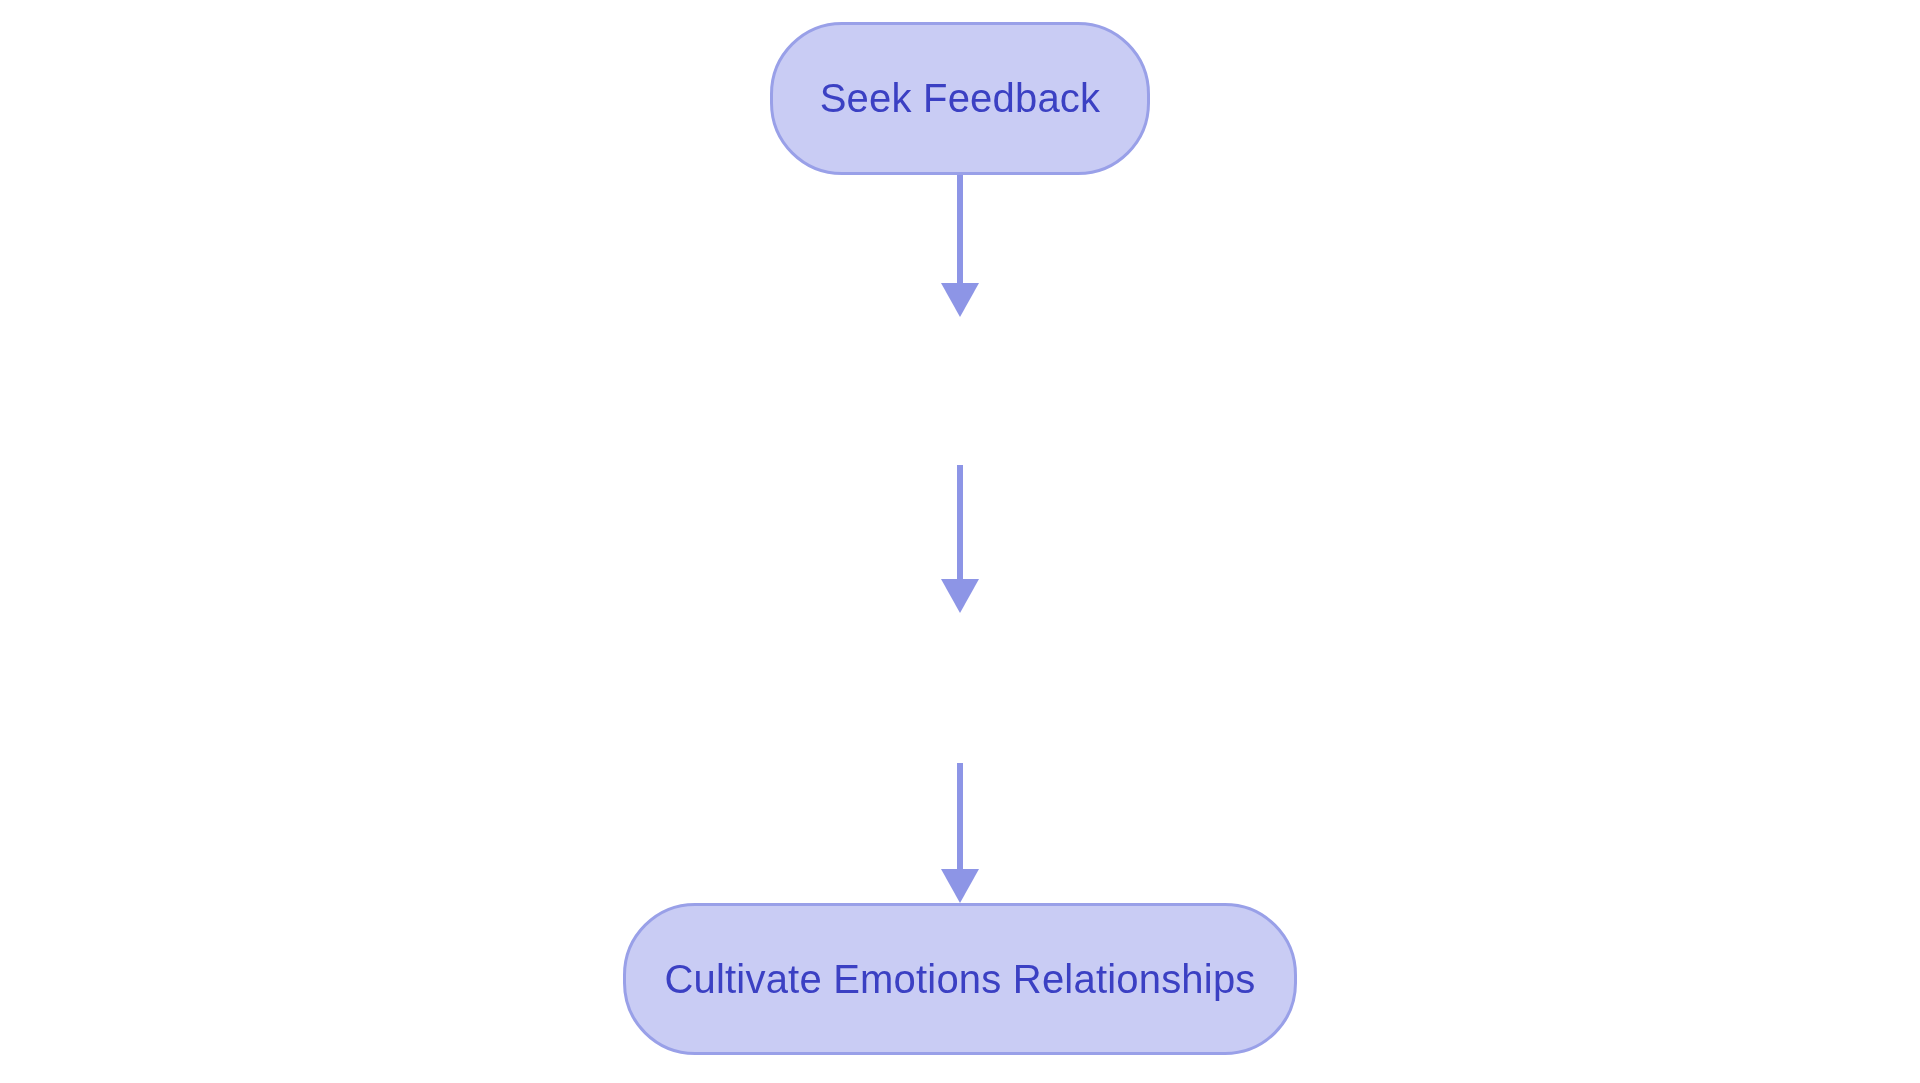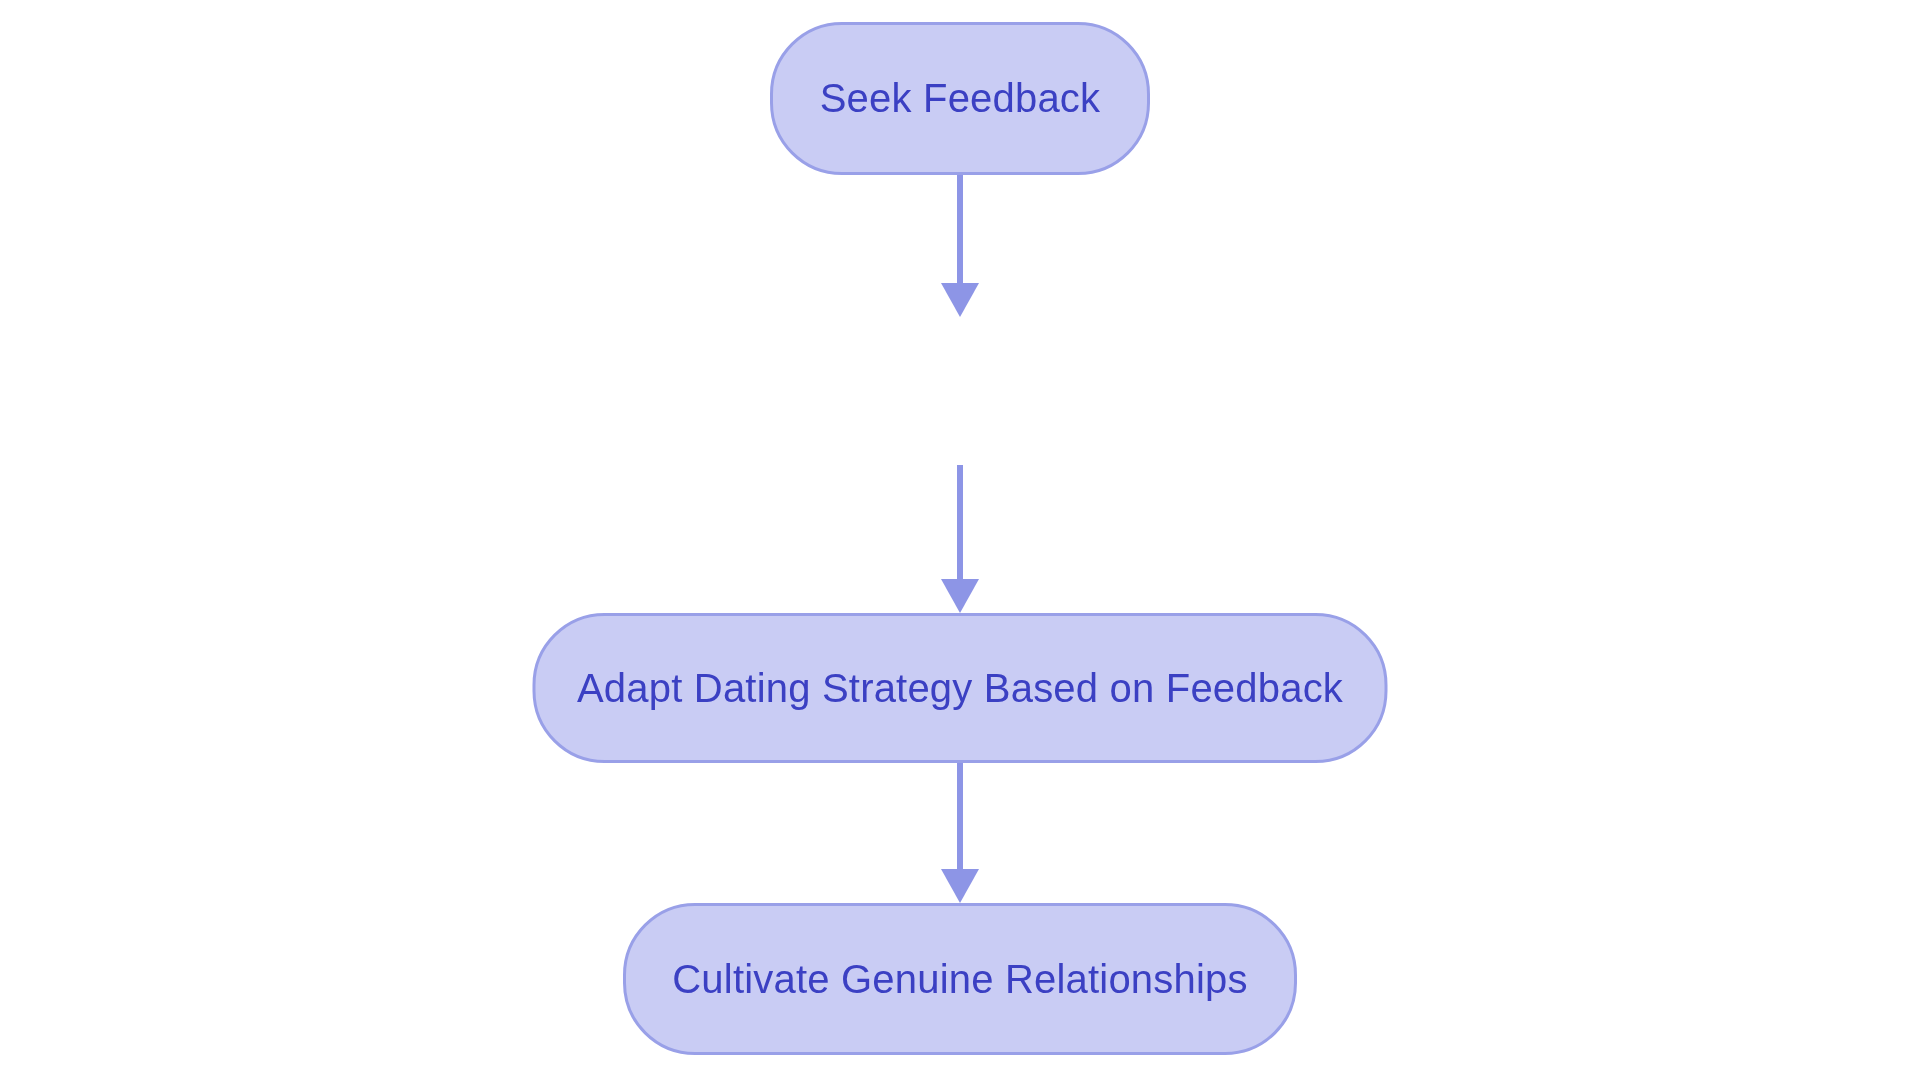--- a/index.html
+++ b/index.html
@@ -79,26 +79,23 @@
     <div class="stem"></div>
     <div class="head"></div>
   </div>
 
 
   <div class="flow-arrow a2">
     <div class="stem"></div>
     <div class="head"></div>
   </div>
 
-  <div class="flow-node n3">
-    <span>Adapt Dating Strategy Based on Feedback</span>
-  </div>
 
   <div class="flow-arrow a3">
     <div class="stem"></div>
     <div class="head"></div>
   </div>
 
   <div class="flow-node n4">
-    <span>Cultivate Genuine Relationships</span>
+    <span>Cultivate Emotions Relationships</span>
   </div>
 
 </div>
 
 </body></html>

